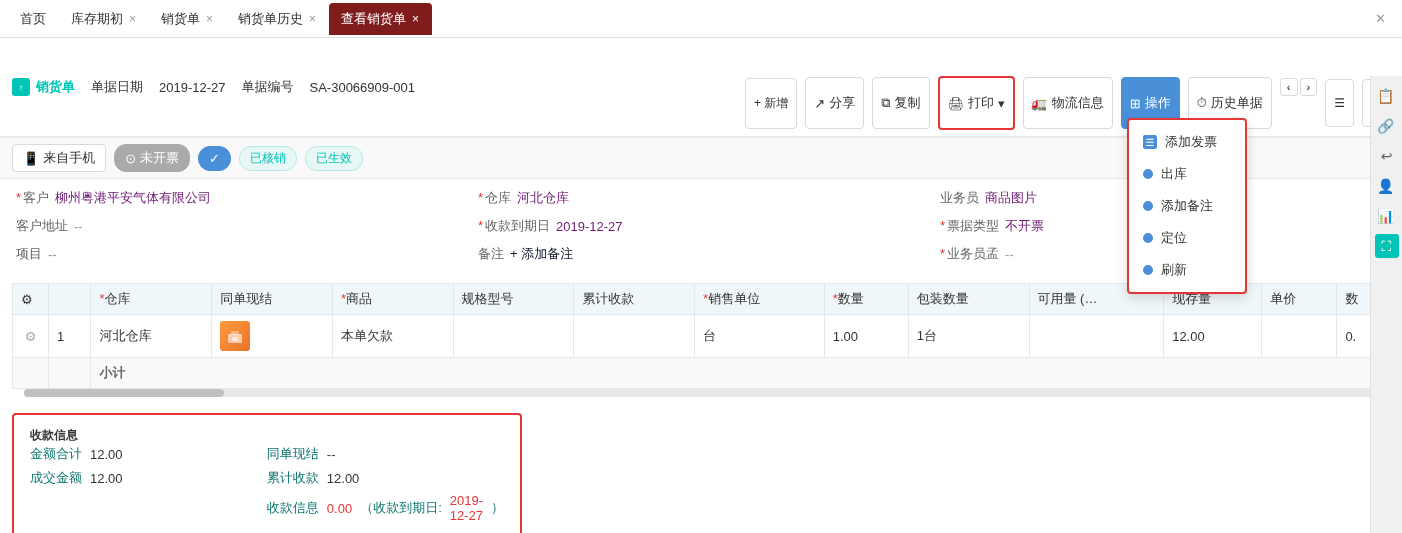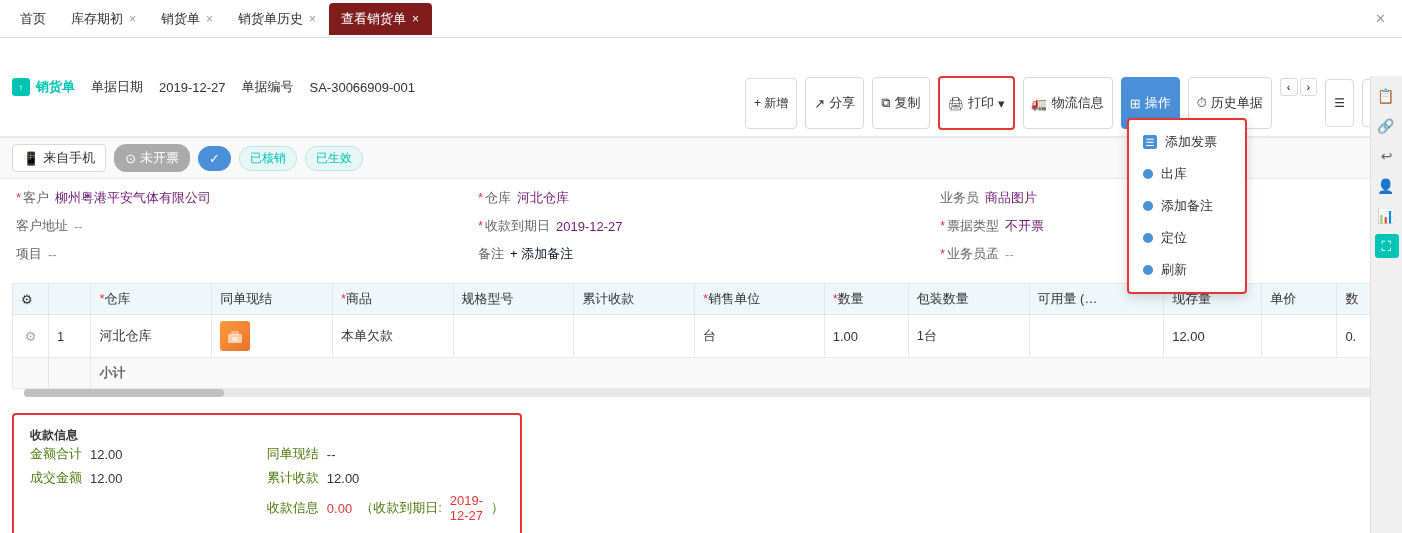--- a/index.html
+++ b/index.html
@@ -274,21 +274,21 @@
     .summary-grid {
       display: grid;
       grid-template-columns: 1fr 1fr;
       gap: 6px 0;
     }
     .summary-row {
       display: flex;
       align-items: center;
       gap: 8px;
     }
-    .summary-label { color: #4d7c0f; white-space: nowrap; }
+    .summary-label { color: #0f766e; white-space: nowrap; }
     .summary-value { color: #333; }
     .summary-value.orange { color: #e63535; }
     .summary-date { color: #e63535; }
 
     
     .right-sidebar {
       position: absolute;
       right: 0;
       top: 38px;
       width: 32px;

